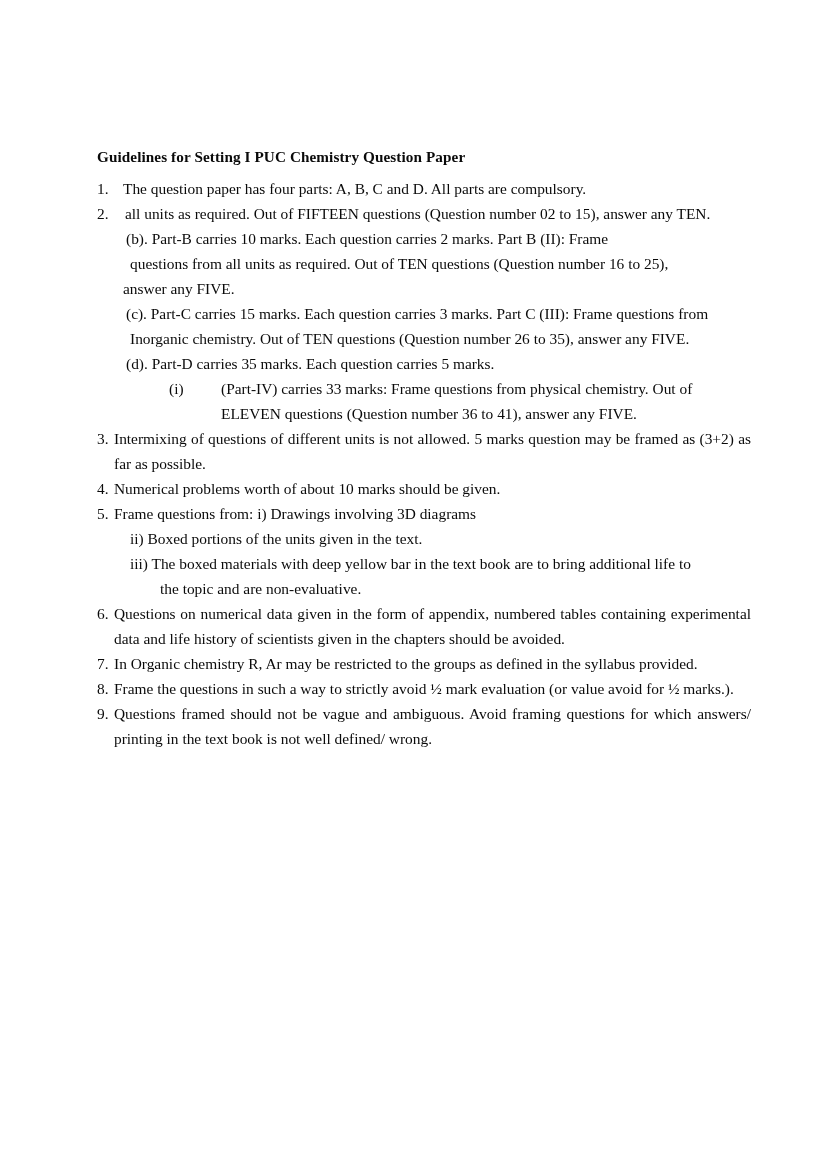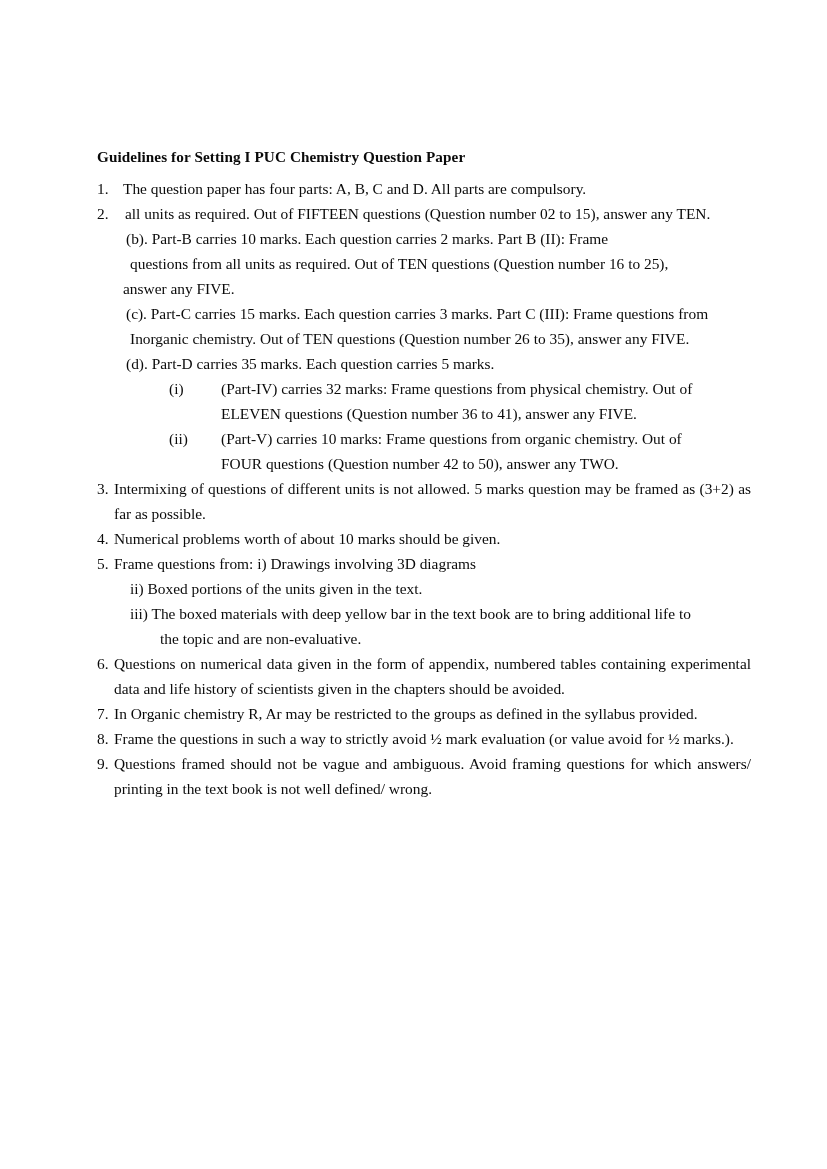--- a/index.html
+++ b/index.html
@@ -139,29 +139,24 @@
         <span class="ln ind-2">questions from all units as required. Out of TEN questions (Question number 16 to 25),</span>
         <span class="ln">answer any FIVE.</span>
 
         <span class="ln ind-1">(c). Part-C carries 15 marks. Each question carries 3 marks. Part C (III): Frame questions from</span>
         <span class="ln ind-2">Inorganic chemistry. Out of TEN questions (Question number 26 to 35), answer any FIVE.</span>
 
         <span class="ln ind-1">(d). Part-D carries 35 marks. Each question carries 5 marks.</span>
 
         <span class="roman">
           <span class="rnum">(i)</span>
-          <span class="rtext">(Part-IV) carries 32 marks: Frame questions from physical chemistry. Out of</span>
+          <span class="rtext">(Part-IV) carries 33 marks: Frame questions from physical chemistry. Out of</span>
           <span class="rtext cont">ELEVEN questions (Question number 36 to 41), answer any FIVE.</span>
         </span>
 
-        <span class="roman">
-          <span class="rnum">(ii)</span>
-          <span class="rtext">(Part-V) carries 10 marks: Frame questions from organic chemistry. Out of</span>
-          <span class="rtext cont">FOUR questions (Question number 42 to 50), answer any TWO.</span>
-        </span>
 
       </span>
     </div>
 
     <div class="item tight">
       <span class="num">3.</span>
       <span class="body">
         <span class="just">Intermixing of questions of different units is not allowed. 5 marks question may be framed as (3+2) as far as possible.</span>
       </span>
     </div>

